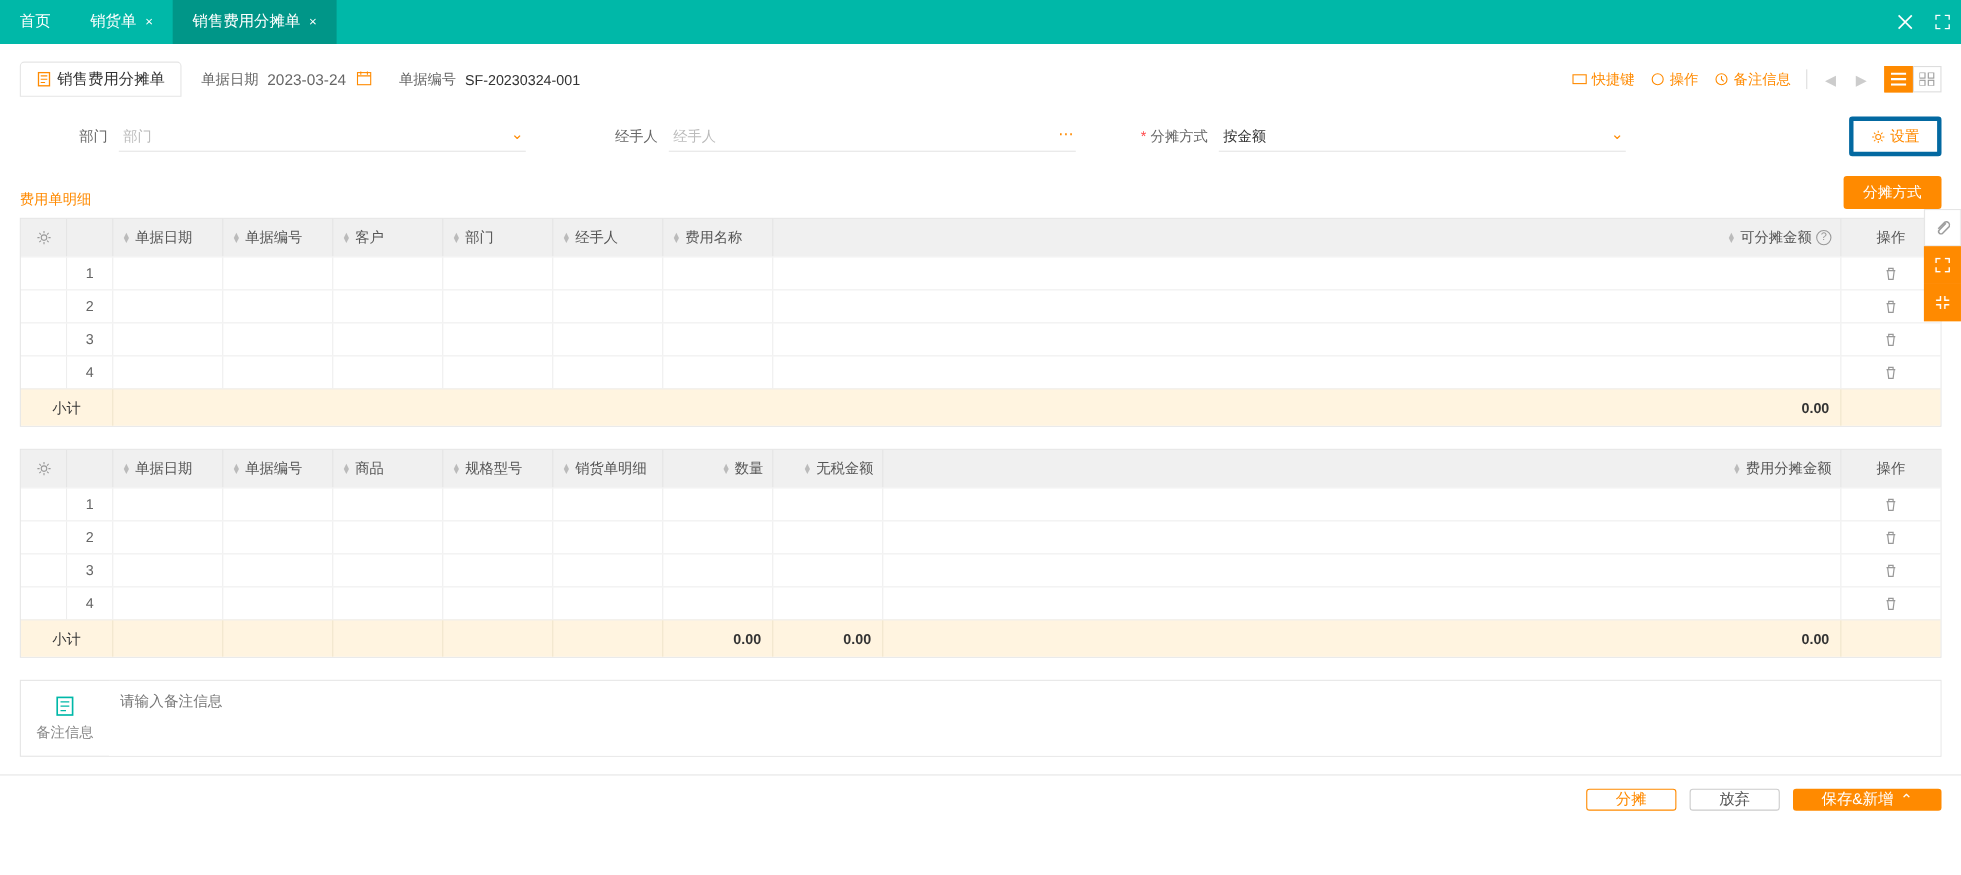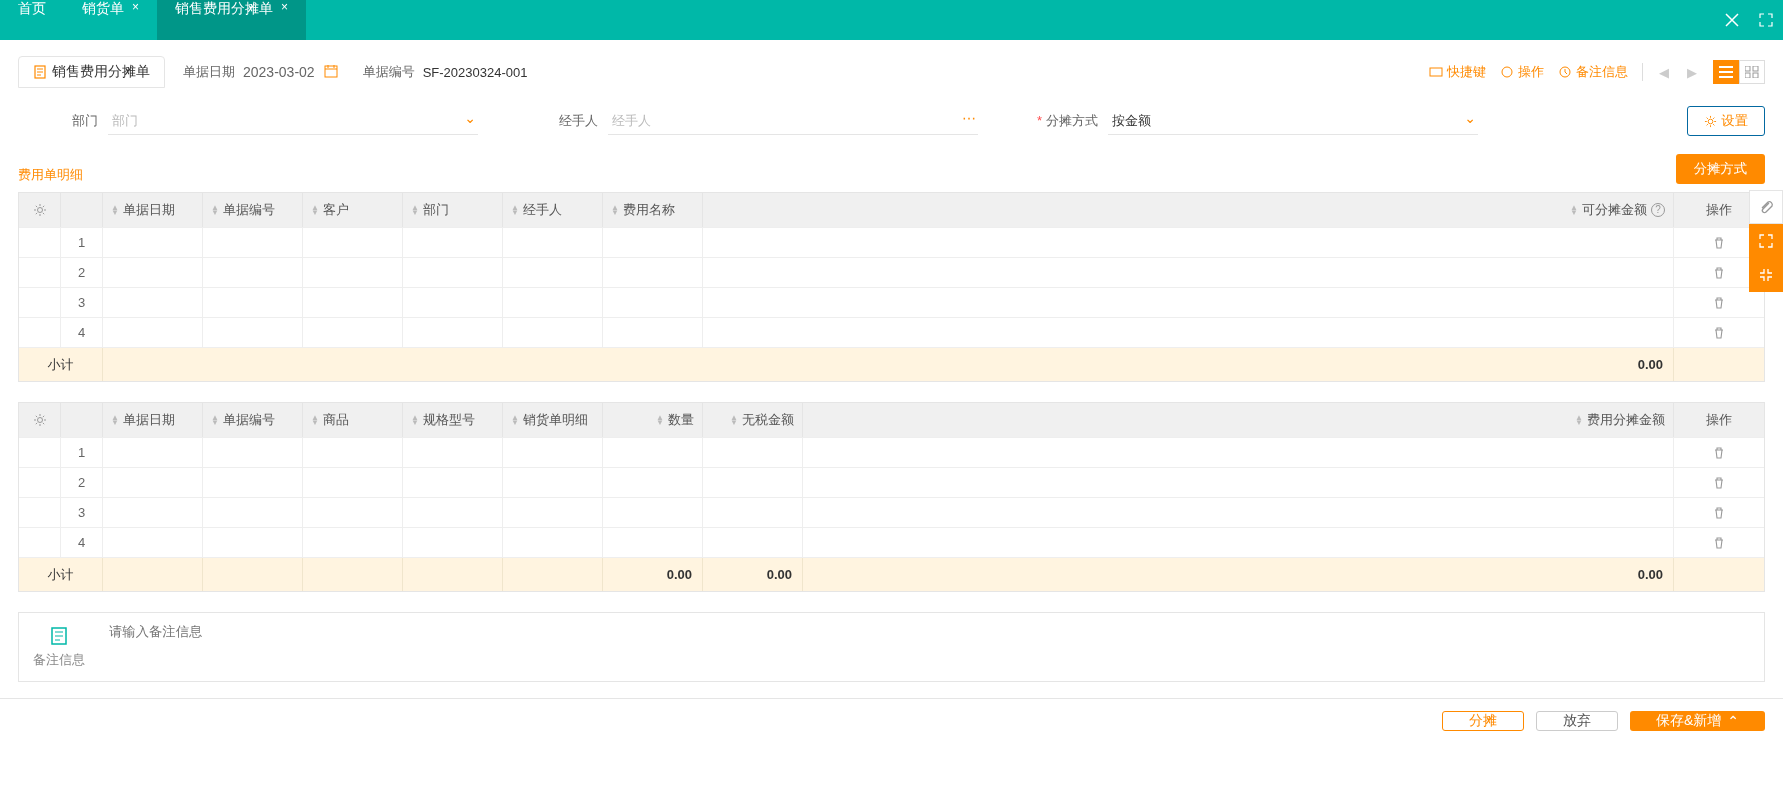--- a/index.html
+++ b/index.html
@@ -1,19 +1,19 @@
 <!DOCTYPE html>
 <html><head>
 <meta charset="utf-8">
 <style>
 * { box-sizing: border-box; margin: 0; padding: 0; }
 body { font-family: "Microsoft YaHei", Arial, sans-serif; font-size: 13px; color: #333; background: #fff; width: 1783px; }
 
 .top-tabs { display: flex; background: #00b8a8; height: 40px; align-items: center; }
-.top-tab { display: flex; align-items: flex-start; padding: 0 18px; height: 40px; color: #fff; cursor: pointer; font-size: 14px; }
+.top-tab { display: flex; align-items: center; padding: 0 18px; height: 40px; color: #fff; cursor: pointer; font-size: 14px; }
 .top-tab.active { background: #009688; }
 .tab-close { margin-left: 8px; font-size: 12px; }
 .top-right { margin-left: auto; display: flex; align-items: center; }
 .top-icon-btn { width: 34px; height: 40px; display: flex; align-items: center; justify-content: center; color: #fff; cursor: pointer; }
 
 .content { padding: 16px 18px 0 18px; position: relative; }
 
 .header-row { display: flex; align-items: center; margin-bottom: 18px; }
 .doc-tab { display: inline-flex; align-items: center; background: #fff; border: 1px solid #e5e5e5; border-radius: 4px 4px 0 0; padding: 6px 14px; font-size: 14px; color: #333; font-weight: 500; margin-right: 18px; }
 .doc-tab svg { margin-right: 5px; }
@@ -29,21 +29,21 @@
 .view-btn { width: 26px; height: 24px; display: flex; align-items: center; justify-content: center; border: 1px solid #ddd; cursor: pointer; }
 .view-btn.active { background: #ff8a00; border-color: #ff8a00; color: #fff; }
 
 .form-row { display: flex; align-items: center; margin-bottom: 18px; gap: 40px; }
 .form-group { display: flex; align-items: center; }
 .form-label { width: 80px; text-align: right; color: #666; margin-right: 10px; }
 .form-label .req { color: #ff4d4f; margin-right: 4px; }
 .form-input { position: relative; border-bottom: 1px solid #e5e5e5; width: 370px; padding: 4px 24px 4px 4px; color: #bbb; }
 .form-input .suffix { position: absolute; right: 2px; top: 2px; color: #ff8a00; font-size: 14px; }
 .form-input.has-value { color: #333; }
-.btn-settings { margin-left: auto; border: 1px solid #0369a1; color: #ff8a00; background: #fff; border-radius: 3px; padding: 5px 16px; cursor: pointer; display: inline-flex; align-items: center; gap: 4px; }
+.btn-settings { margin-left: auto; border: 4px solid #0369a1; color: #ff8a00; background: #fff; border-radius: 3px; padding: 5px 16px; cursor: pointer; display: inline-flex; align-items: center; gap: 4px; }
 
 .section-head { display: flex; align-items: flex-end; margin-bottom: 8px; }
 .section-title { color: #ff8a00; font-size: 13px; }
 .btn-orange { margin-left: auto; background: #ff8a00; color: #fff; border: none; border-radius: 3px; padding: 6px 18px; cursor: pointer; }
 
 .grid { border: 1px solid #e5e5e5; margin-bottom: 20px; }
 .grid-head { display: flex; background: #f0f0f0; height: 34px; align-items: stretch; }
 .grid-head .cell { display: flex; align-items: center; padding: 0 8px; border-right: 1px solid #e5e5e5; color: #555; font-size: 13px; }
 .grid-head .cell:last-child { border-right: none; }
 .sort-arrows { display: inline-flex; flex-direction: column; margin-right: 4px; line-height: 5px; font-size: 8px; color: #bbb; }
@@ -109,21 +109,21 @@
 
   <div class="header-row">
     <div class="doc-tab">
       <svg width="14" height="14" viewBox="0 0 14 14">
           <rect x="2" y="1" width="10" height="12" fill="none" stroke="#ff8a00" stroke-width="1.2"></rect>
           <path d="M4 4h6M4 7h6M4 10h4" stroke="#ff8a00" stroke-width="1"></path>
         </svg>
       <span>销售费用分摊单</span>
     </div>
     <span class="hdr-label">单据日期</span>
-    <span class="hdr-date">2023-03-02</span>
+    <span class="hdr-date">2023-03-24</span>
     <span class="cal-icon"><svg width="16" height="16" viewBox="0 0 16 16">
           <rect x="2" y="3" width="12" height="11" fill="none" stroke="#ff8a00"></rect>
           <path d="M2 6h12M5 2v3M11 2v3" stroke="#ff8a00"></path>
         </svg></span>
     <span class="hdr-label">单据编号</span>
     <span class="hdr-value">SF-20230324-001</span>
 
     <div class="hdr-right">
       <span class="hdr-action">
           <svg width="14" height="14" viewBox="0 0 14 14">

